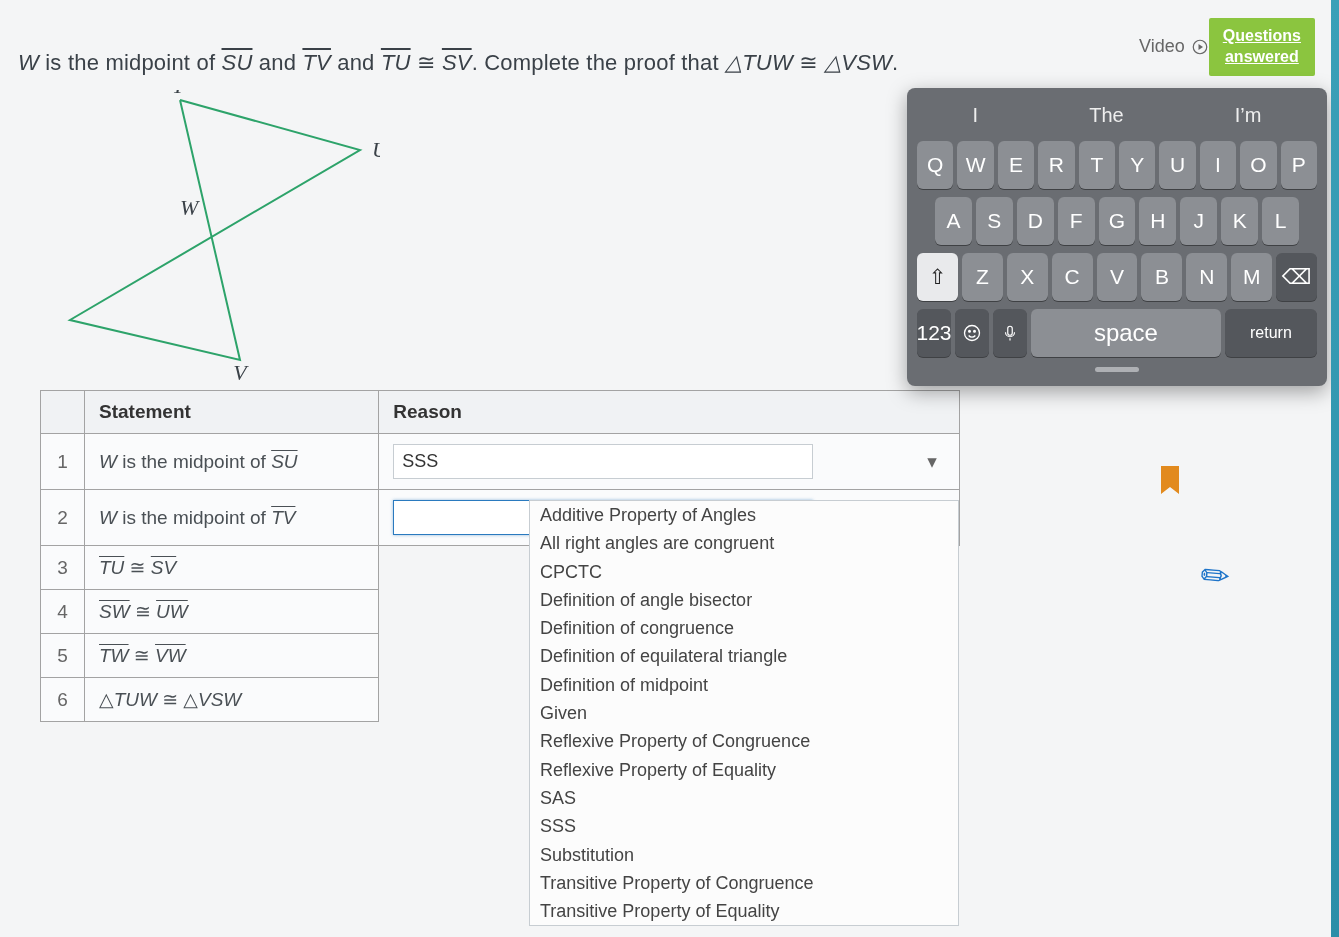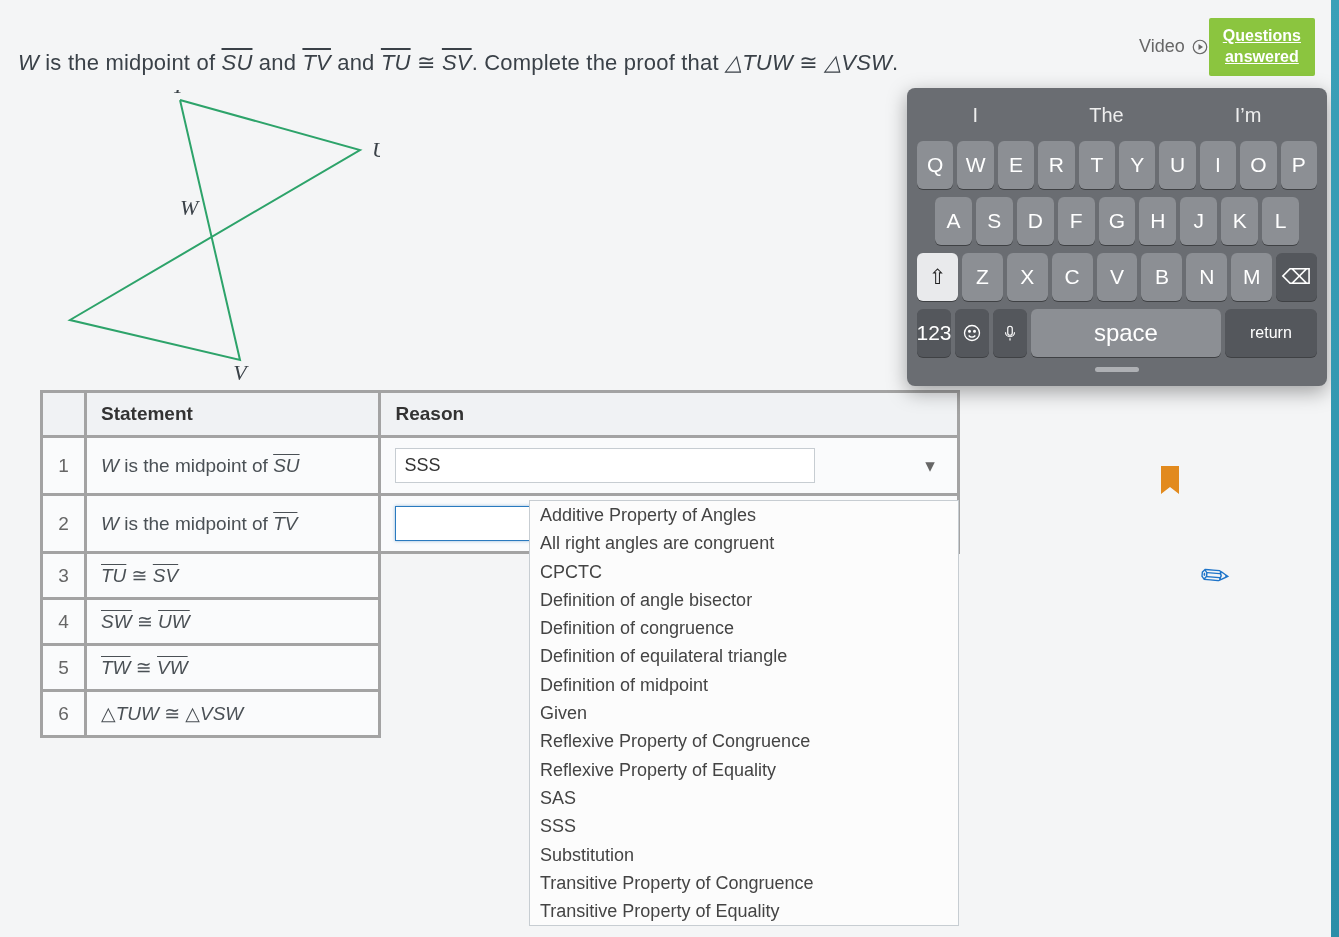--- a/index.html
+++ b/index.html
@@ -54,21 +54,21 @@
   .proof-table {
     position: absolute;
     left: 40px;
     top: 390px;
     width: 920px;
     border-collapse: collapse;
     font-size: 19px;
     background: #fff0;
   }
   .proof-table th, .proof-table td {
-    border: 3px solid #a3a3a3;
+    border: 1px solid #a3a3a3;
     padding: 10px 14px;
     text-align: left;
     vertical-align: middle;
     background: #fafbfc;
   }
   .proof-table th {
     color: #333;
     font-weight: 600;
     background: #f0f2f4;
   }

